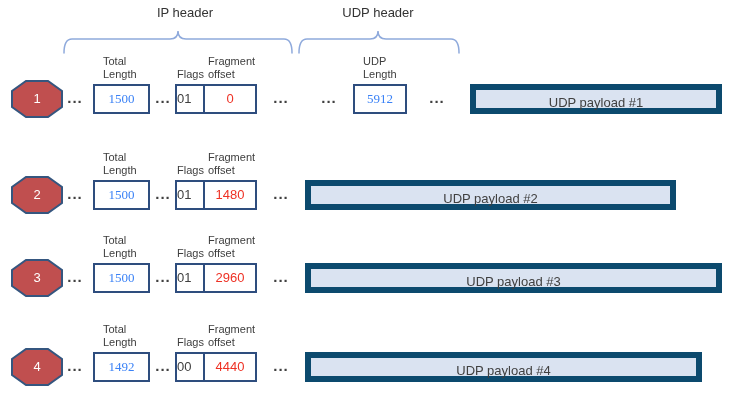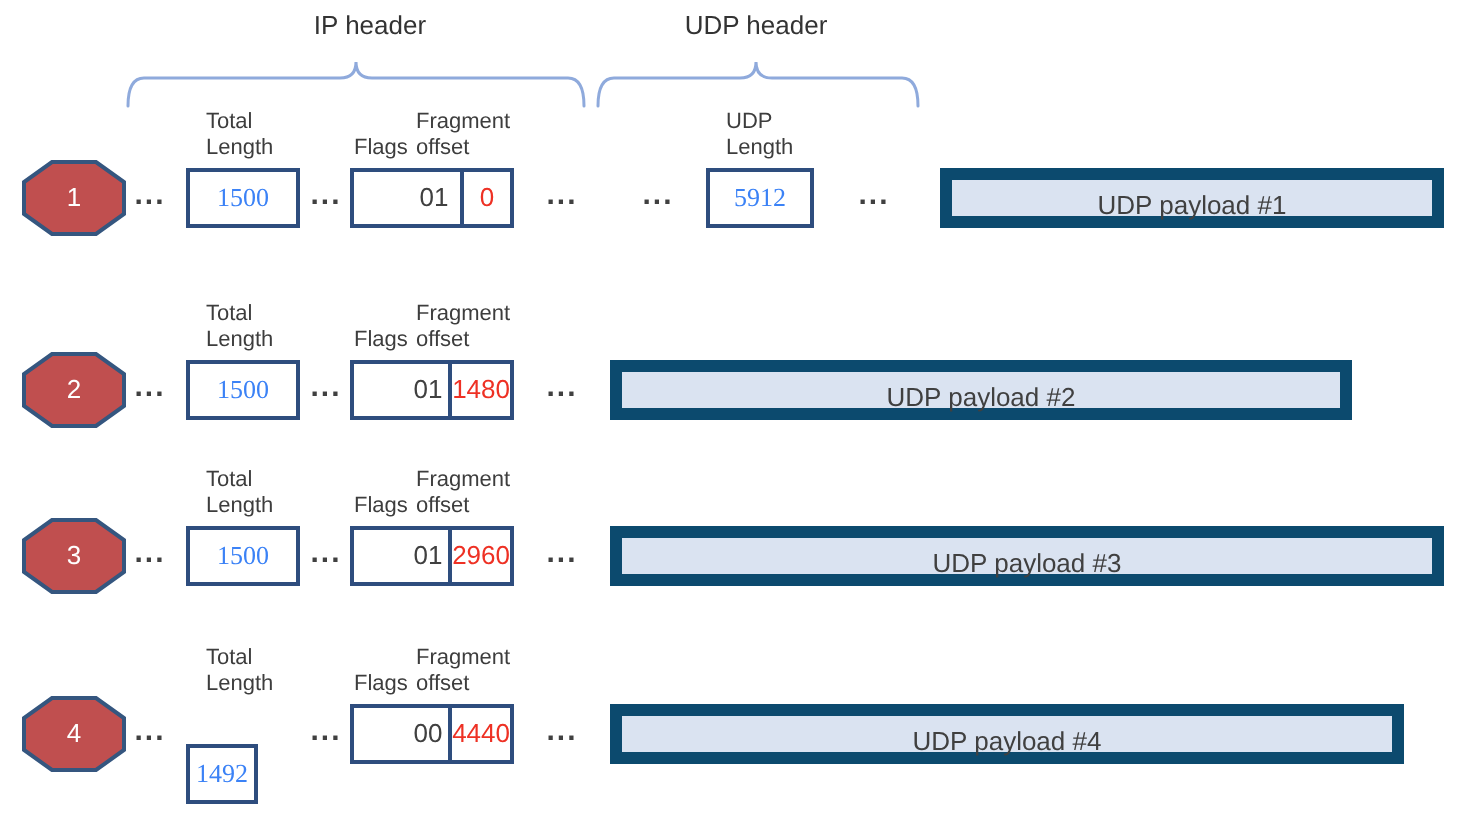--- a/index.html
+++ b/index.html
@@ -29,22 +29,22 @@
   .lblfrag{width:60px;}
   .vbox{
     position:absolute;height:30px;box-sizing:border-box;border:2px solid #2E4D7E;
     background:#ffffff;text-align:center;line-height:26px;font-size:13px;color:#3b82f6;font-family:Liberation Serif, serif;
   }
   .combo{
     position:absolute;height:30px;width:82px;box-sizing:border-box;border:2px solid #2E4D7E;
     background:#ffffff;display:flex;
   }
   .flags-cell{
-    width:26px;border-right:2px solid #2E4D7E;text-align:center;line-height:26px;
-    font-size:13px;color:#404040;padding-left:27px;
+    width:26px;border-right:2px solid #2E4D7E;text-align:left;line-height:26px;
+    font-size:13px;color:#404040;
   }
   .frag-cell{flex:1;text-align:center;line-height:26px;font-size:13px;}
   .red{color:#EE3124;}
   .payload{
     position:absolute;height:30px;box-sizing:border-box;border:6px solid #0c4a6e;
     background:#DAE3F1;text-align:center;line-height:26px;font-size:13px;color:#404040;
   }
 </style>
 </head>
 <body>
@@ -122,21 +122,21 @@
   <div class="payload" style="left:305px;top:263px;width:417px">UDP payload #3</div>
 
   <div class="badge" style="left:11px;top:348px">
     <svg width="52" height="38" viewBox="0 0 52 38">
       <polygon points="15,1 37,1 51,11 51,27 37,37 15,37 1,27 1,11" fill="#C04F4F" stroke="#35567F" stroke-width="2"></polygon>
     </svg>
     <span class="badge-num">4</span>
   </div>
   <div class="dots" style="left:61px;top:352px">...</div>
   <div class="label lbl2" style="left:103px;top:323px">Total Length</div>
-  <div class="vbox" style="left:93px;top:372px;width:36px">1492</div>
+  <div class="vbox" style="left:93px;top:352px;width:57px">1492</div>
   <div class="dots" style="left:149px;top:352px">...</div>
   <div class="label" style="left:177px;top:336px">Flags</div>
   <div class="label lblfrag" style="left:208px;top:323px">Fragment offset</div>
   <div class="combo" style="left:175px;top:352px">
     <div class="flags-cell">00</div>
     <div class="frag-cell red">4440</div>
   </div>
   <div class="dots" style="left:267px;top:352px">...</div>
   <div class="payload" style="left:305px;top:352px;width:397px">UDP payload #4</div>
 

